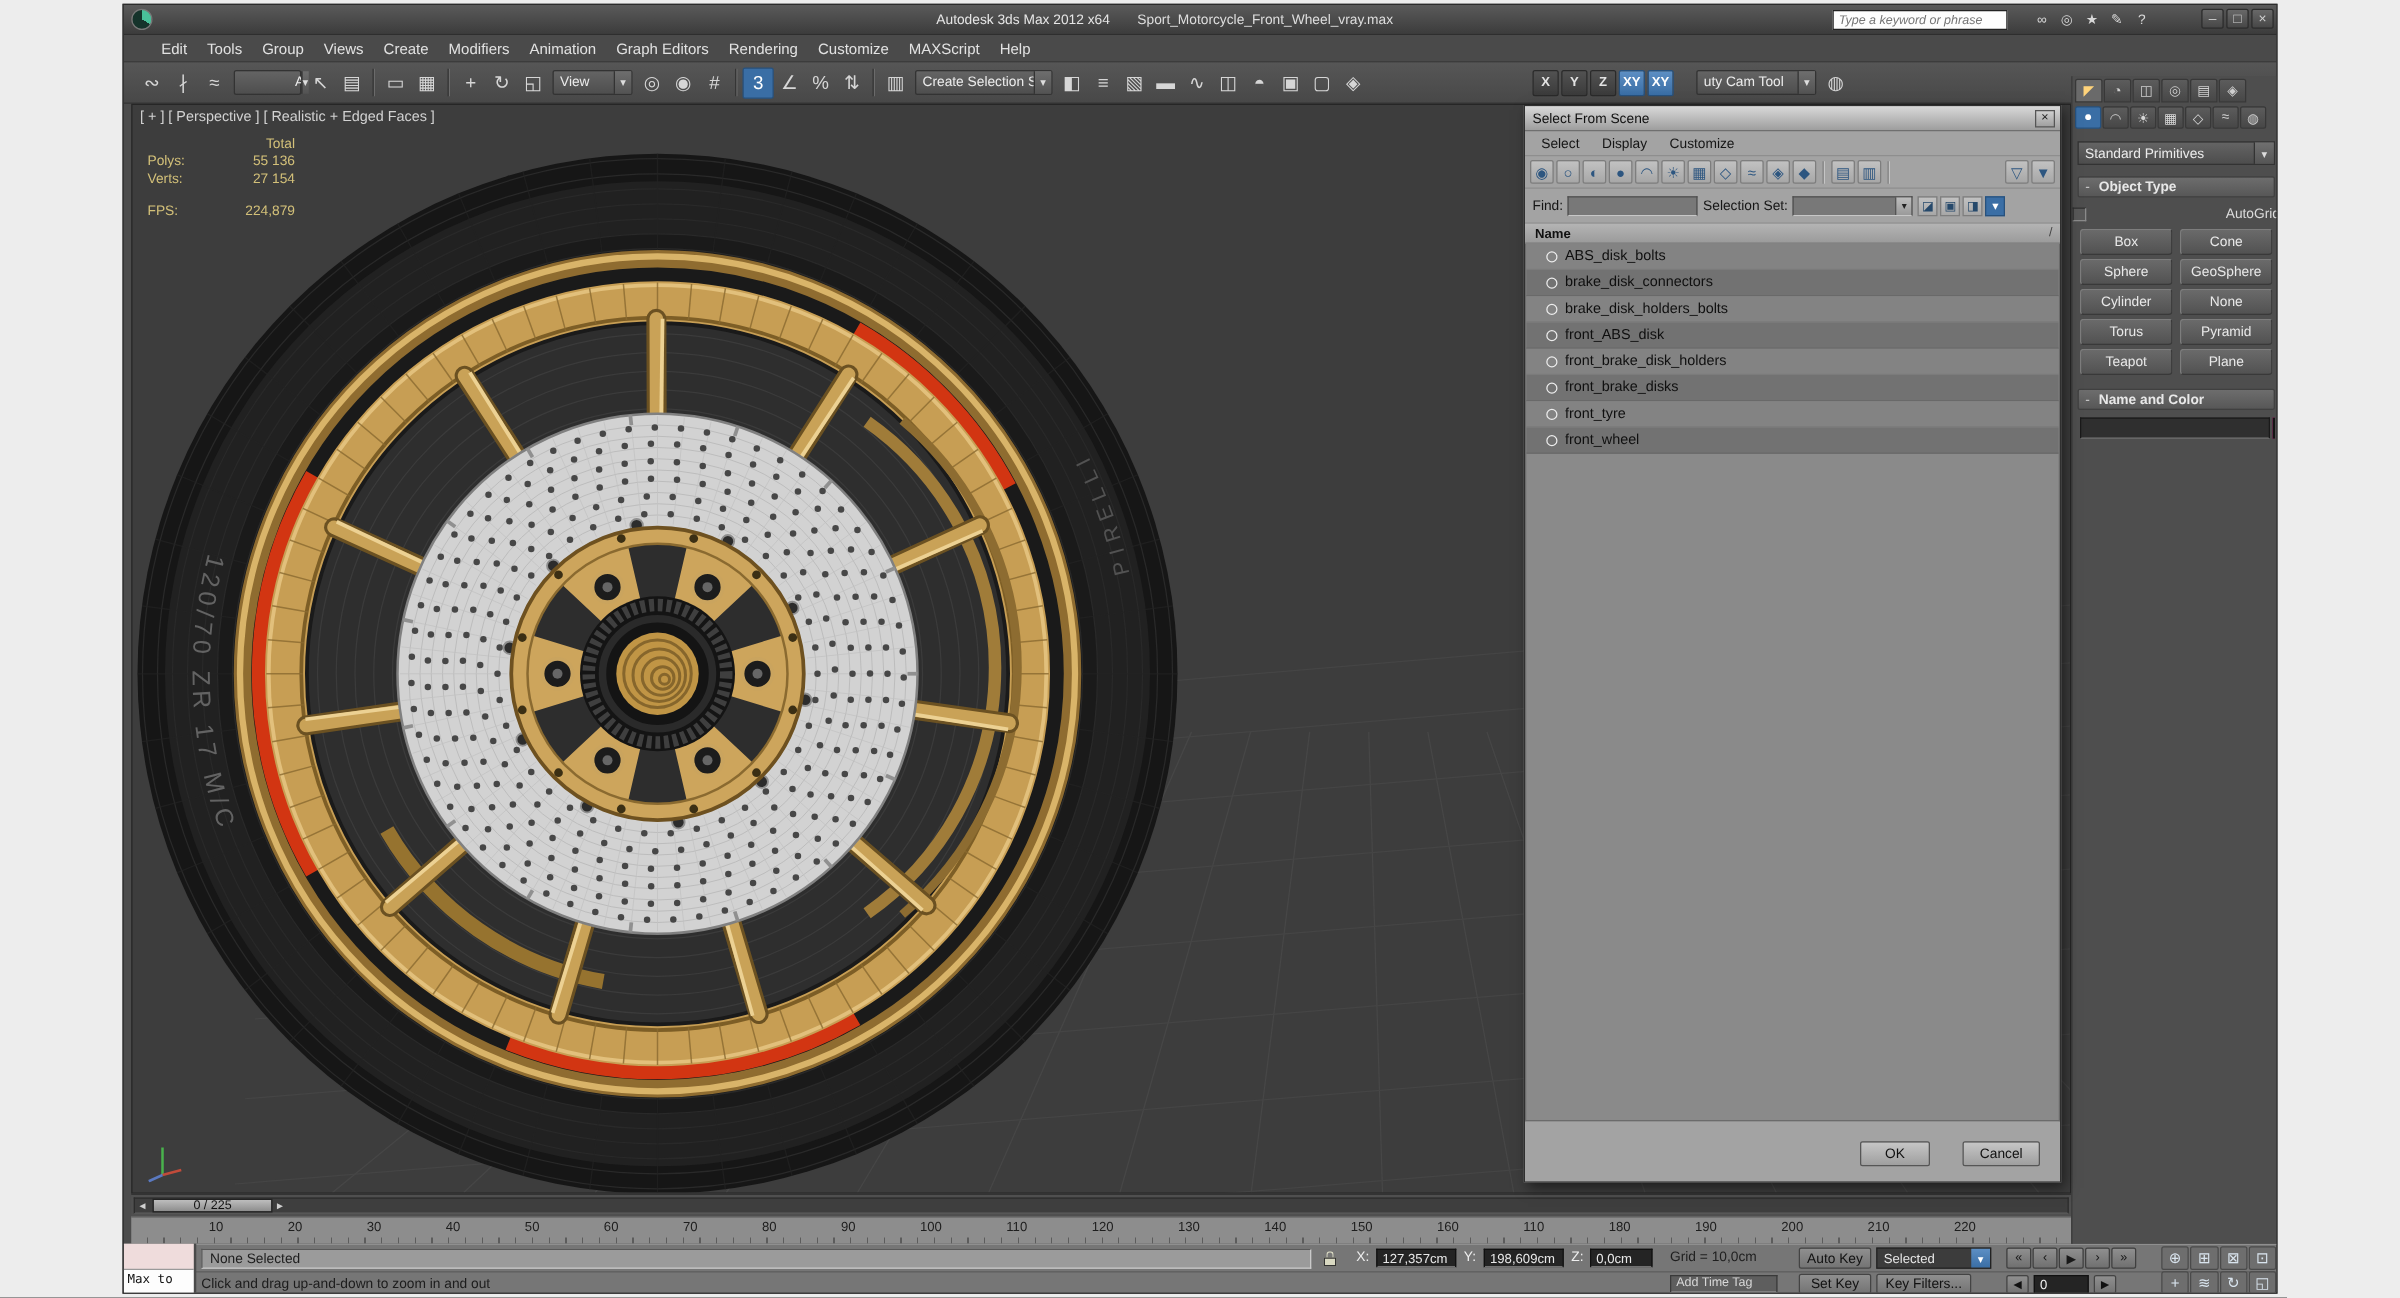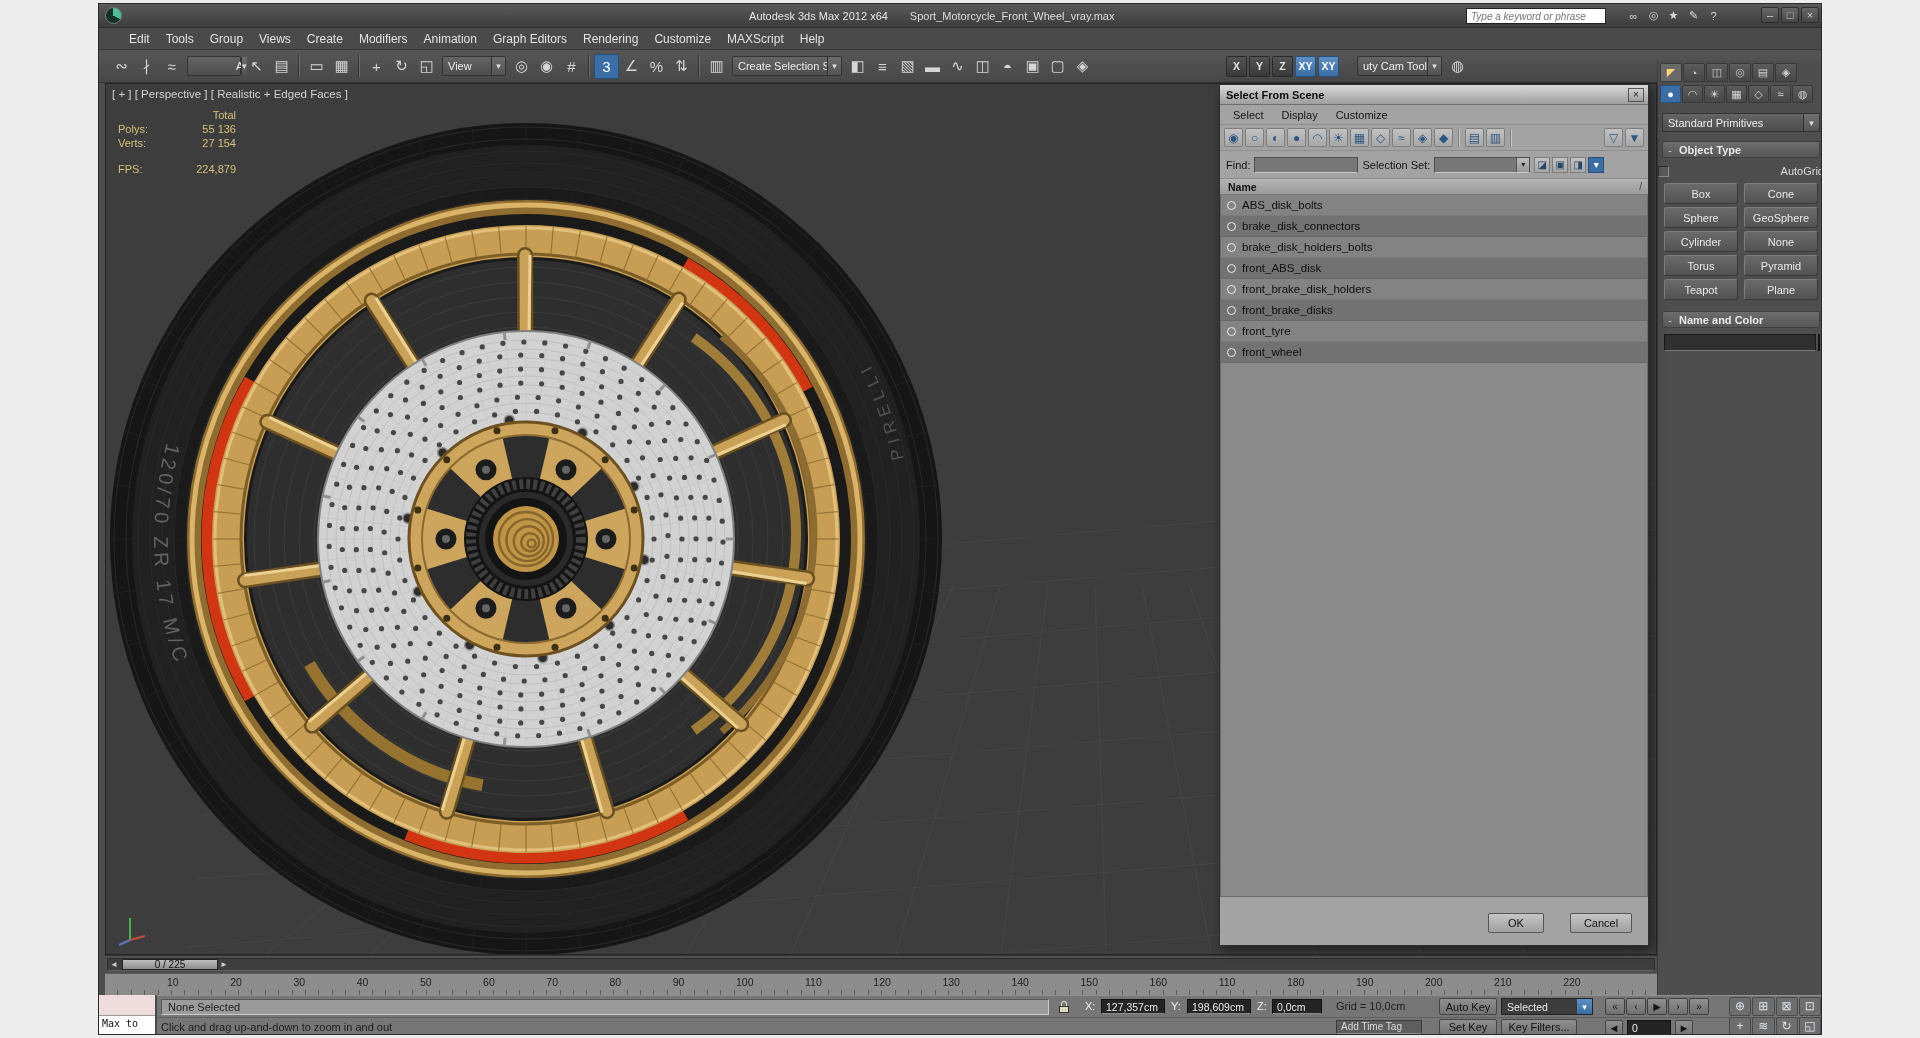--- a/index.html
+++ b/index.html
@@ -104,41 +104,41 @@
   .autogrid-row span.lab{font-size:11px;color:#dcdcdc}
   .obj-grid{position:absolute;left:6px;top:122px;width:154px;display:grid;grid-template-columns:74px 74px;gap:3px 6px}
   .obj-btn{height:21px;background:linear-gradient(#6a6a6a,#525252);border:1px solid #393939;border-top-color:#7d7d7d;border-left-color:#7d7d7d;border-radius:3px;color:#e9e9e9;font-size:11px;display:flex;align-items:center;justify-content:center;white-space:nowrap}
   .name-row{position:absolute;left:6px;top:273px;width:154px;height:17px;display:flex}
   .name-input{flex:1;background:#2f2f2f;border:1px solid #1a1a1a;border-bottom-color:#777;color:#eee;font-size:11px;padding:0 4px}
   .color-swatch{width:18px;height:17px;border:1px solid #141414;margin-left:2px}
 
   
   .dialog{position:absolute;left:1120px;top:80px;width:430px;height:862px;background:#a3a3a3;border:1px solid #2f2f2f;box-shadow:3px 4px 10px rgba(0,0,0,.5);z-index:10}
   .dlg-title{height:20px;background:linear-gradient(#d9d9d9,#9e9e9e);border-bottom:1px solid #6f6f6f;display:flex;align-items:center}
-  .dlg-title .t{flex:1;font-size:11px;font-weight:bold;color:#101010;padding-left:6px}
+  .dlg-title .t{flex:1;font-size:11px;font-weight:normal;color:#101010;padding-left:6px}
   .dlg-close{width:16px;height:14px;margin-right:4px;background:linear-gradient(#cfcfcf,#a0a0a0);border:1px solid #555;font-size:10px;color:#222;display:flex;align-items:center;justify-content:center}
   .dlg-menus{height:20px;display:flex;align-items:center;padding-left:4px;border-bottom:1px solid #8e8e8e}
   .dlg-menu{font-size:11px;color:#151515;padding:0 9px}
   .dlg-toolbar{height:26px;display:flex;align-items:center;gap:2px;padding:0 4px;border-bottom:1px solid #8e8e8e}
   .dlg-ico{width:19px;height:19px;display:flex;align-items:center;justify-content:center;font-size:12px;color:#2d5680;background:linear-gradient(#c2c2c2,#a7a7a7);border:1px solid #7e7e7e;border-radius:2px}
   .dlg-sep{width:2px;height:18px;border-left:1px solid #828282;border-right:1px solid #c5c5c5;margin:0 3px}
   .dlg-ico.right{margin-left:auto}
   .dlg-findrow{height:28px;display:flex;align-items:center;gap:4px;padding:0 6px;border-bottom:1px solid #8e8e8e}
   .dlg-findrow .flab{font-size:11px;color:#151515;white-space:nowrap}
   .find-input{width:104px;height:16px;background:#787878;border:1px solid #4f4f4f;border-bottom-color:#c7c7c7;color:#111;font-size:11px;padding:0 3px}
   .ss-combo{width:96px;height:16px;background:#787878;border:1px solid #4f4f4f;border-bottom-color:#c7c7c7;display:flex}
   .ss-combo input{flex:1;background:transparent;border:none;font-size:11px;color:#111;min-width:0}
   .ss-combo .arr{width:13px;background:linear-gradient(#bdbdbd,#9a9a9a);border-left:1px solid #555;font-size:8px;color:#222;display:flex;align-items:center;justify-content:center}
   .mini-btn{width:16px;height:16px;font-size:10px;color:#26496b;background:linear-gradient(#c2c2c2,#a7a7a7);border:1px solid #7e7e7e;display:flex;align-items:center;justify-content:center}
   .mini-btn.blue{background:#3a6ea5;color:#fff;border-color:#27517d}
   .dlg-header{height:16px;background:linear-gradient(#b4b4b4,#9b9b9b);border-bottom:1px solid #777;display:flex;align-items:center}
   .dlg-header .h{flex:1;font-size:10.5px;font-weight:bold;color:#111;padding-left:8px}
   .dlg-header .sl{font-size:10px;color:#444;padding-right:6px}
   .scene-list{height:702px;background:#8a8a8a;border:1px solid #6b6b6b;border-top:none;overflow:hidden}
-  .scene-row{height:21px;display:flex;align-items:center;gap:6px;padding-left:6px;background:#838383;border-bottom:1px solid #7b7b7b}
+  .scene-row{height:21px;display:flex;align-items:center;gap:6px;padding-left:16px;background:#838383;border-bottom:1px solid #7b7b7b}
   .scene-row.alt{background:#727272;border-bottom-color:#696969}
   .scene-row-icon{width:9px;height:9px;border:1.5px solid #ededed;border-radius:50%;flex:0 0 auto}
   .scene-row-label{font-size:11.5px;color:#0f0f0f;white-space:nowrap}
   .dlg-bottom{position:absolute;left:0;bottom:0;width:100%;height:46px;background:#a3a3a3}
   .dlg-btn{position:absolute;top:14px;height:20px;background:linear-gradient(#c6c6c6,#9f9f9f);border:1px solid #565656;border-radius:2px;font-size:11px;color:#111;display:flex;align-items:center;justify-content:center}
   .dlg-ok{left:268px;width:56px}
   .dlg-cancel{left:350px;width:62px}
 </style>
 </head>
 <body>
@@ -226,21 +226,21 @@
       <span class="tb-btn">▣</span>
       <span class="tb-btn">▢</span>
       <span class="tb-btn">◈</span>
       <span class="tb-gap" style="width: 130px;"></span>
       <span class="axis-btn">X</span>
       <span class="axis-btn">Y</span>
       <span class="axis-btn">Z</span>
       <span class="axis-btn active">XY</span>
       <span class="axis-btn active">XY</span>
       <span class="tb-gap" style="width: 14px;"></span>
-      <span class="tb-dd" style="width: 85px;">
+      <span class="tb-dd" style="width: 96px;">
         <span class="tb-dd-label">uty Cam Tool</span>
         <span class="tb-dd-arrow">▾</span>
       </span>
       <span class="tb-btn">◍</span>
     </div>
 
   <div class="viewport">
     <svg class="vp-svg" id="vpsvg" width="1550" height="870" viewBox="0 0 1550 870">
       <g id="grid">
           <line x1="160" y1="870" x2="611" y2="501.49999999999994" stroke="#474747" stroke-width="1"></line>

